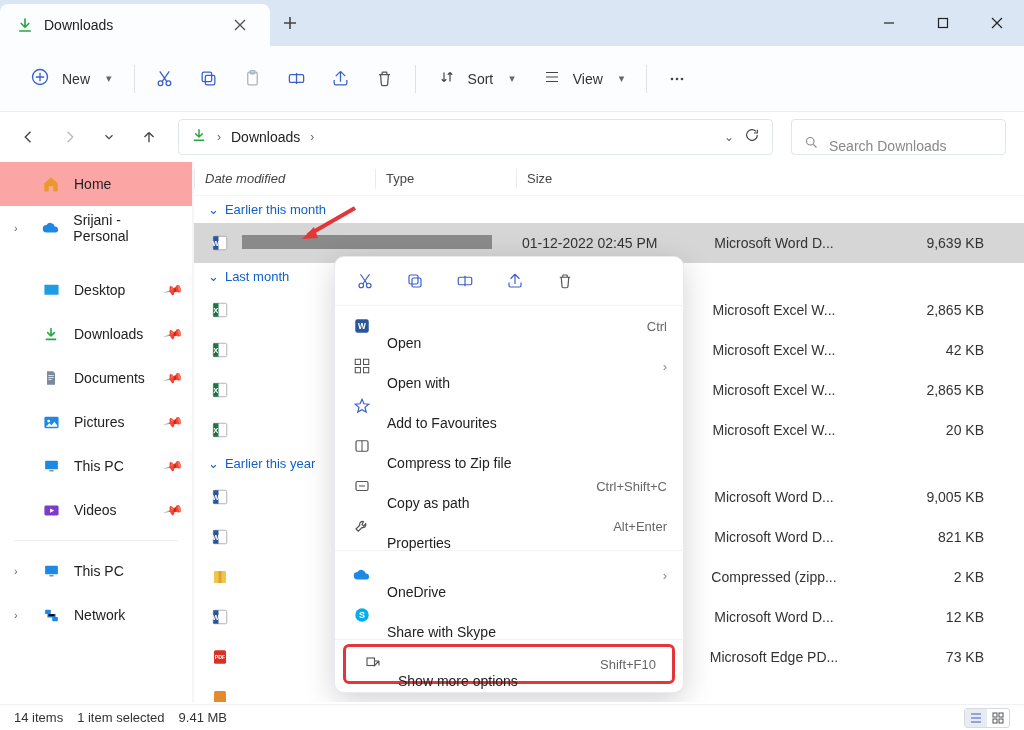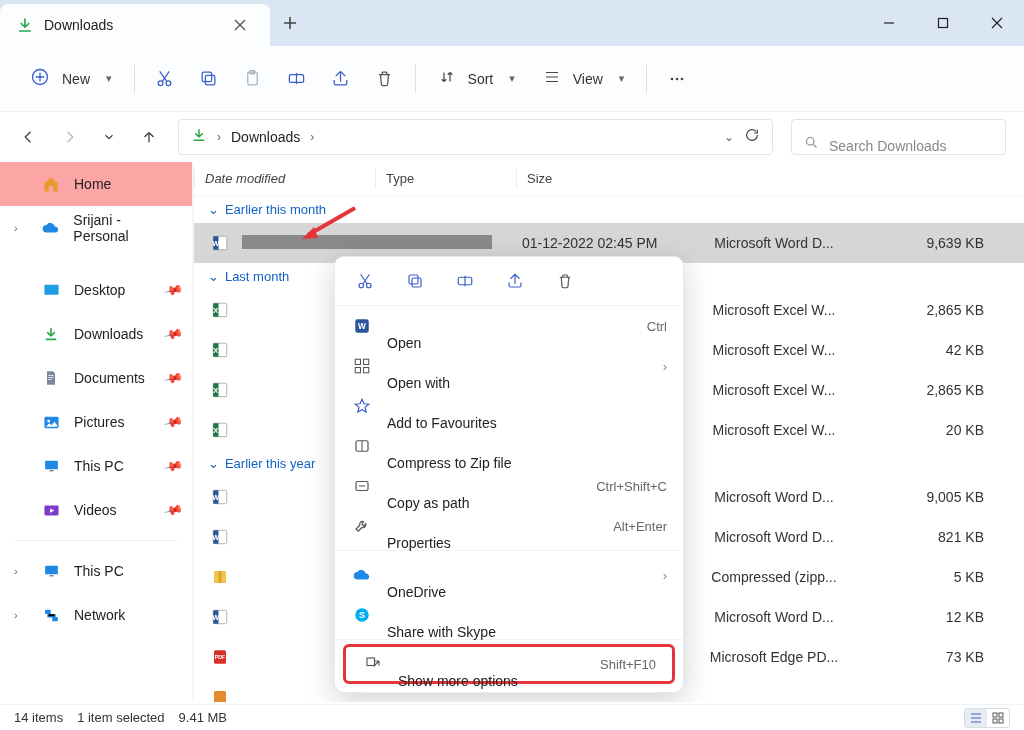--- a/index.html
+++ b/index.html
@@ -472,21 +472,21 @@
     <div class="file-row">
       <span class="ficon">
           <svg width="18" height="18" viewBox="0 0 24 24">
             <rect x="4" y="4" width="16" height="16" rx="1" fill="#f2c44c"></rect>
             <rect x="10" y="4" width="4" height="16" fill="#d9a52e"></rect>
           </svg>
         </span>
       <span class="fname"></span>
         <span class="fdate"></span>
       <span class="ftype">Compressed (zipp...</span>
-      <span class="fsize">5 KB</span>
+      <span class="fsize">2 KB</span>
     </div>
     <div class="file-row">
       <span class="ficon">
           <svg width="18" height="18" viewBox="0 0 24 24">
             <rect x="3" y="3" width="18" height="18" rx="2" fill="#fff" stroke="#999"></rect>
             <rect x="3" y="3" width="7" height="18" fill="#2b579a"></rect>
             <text x="6.5" y="16" fill="#fff" font-size="10" text-anchor="middle" font-weight="bold">W</text>
           </svg>
         </span>
       <span class="fname"></span>

